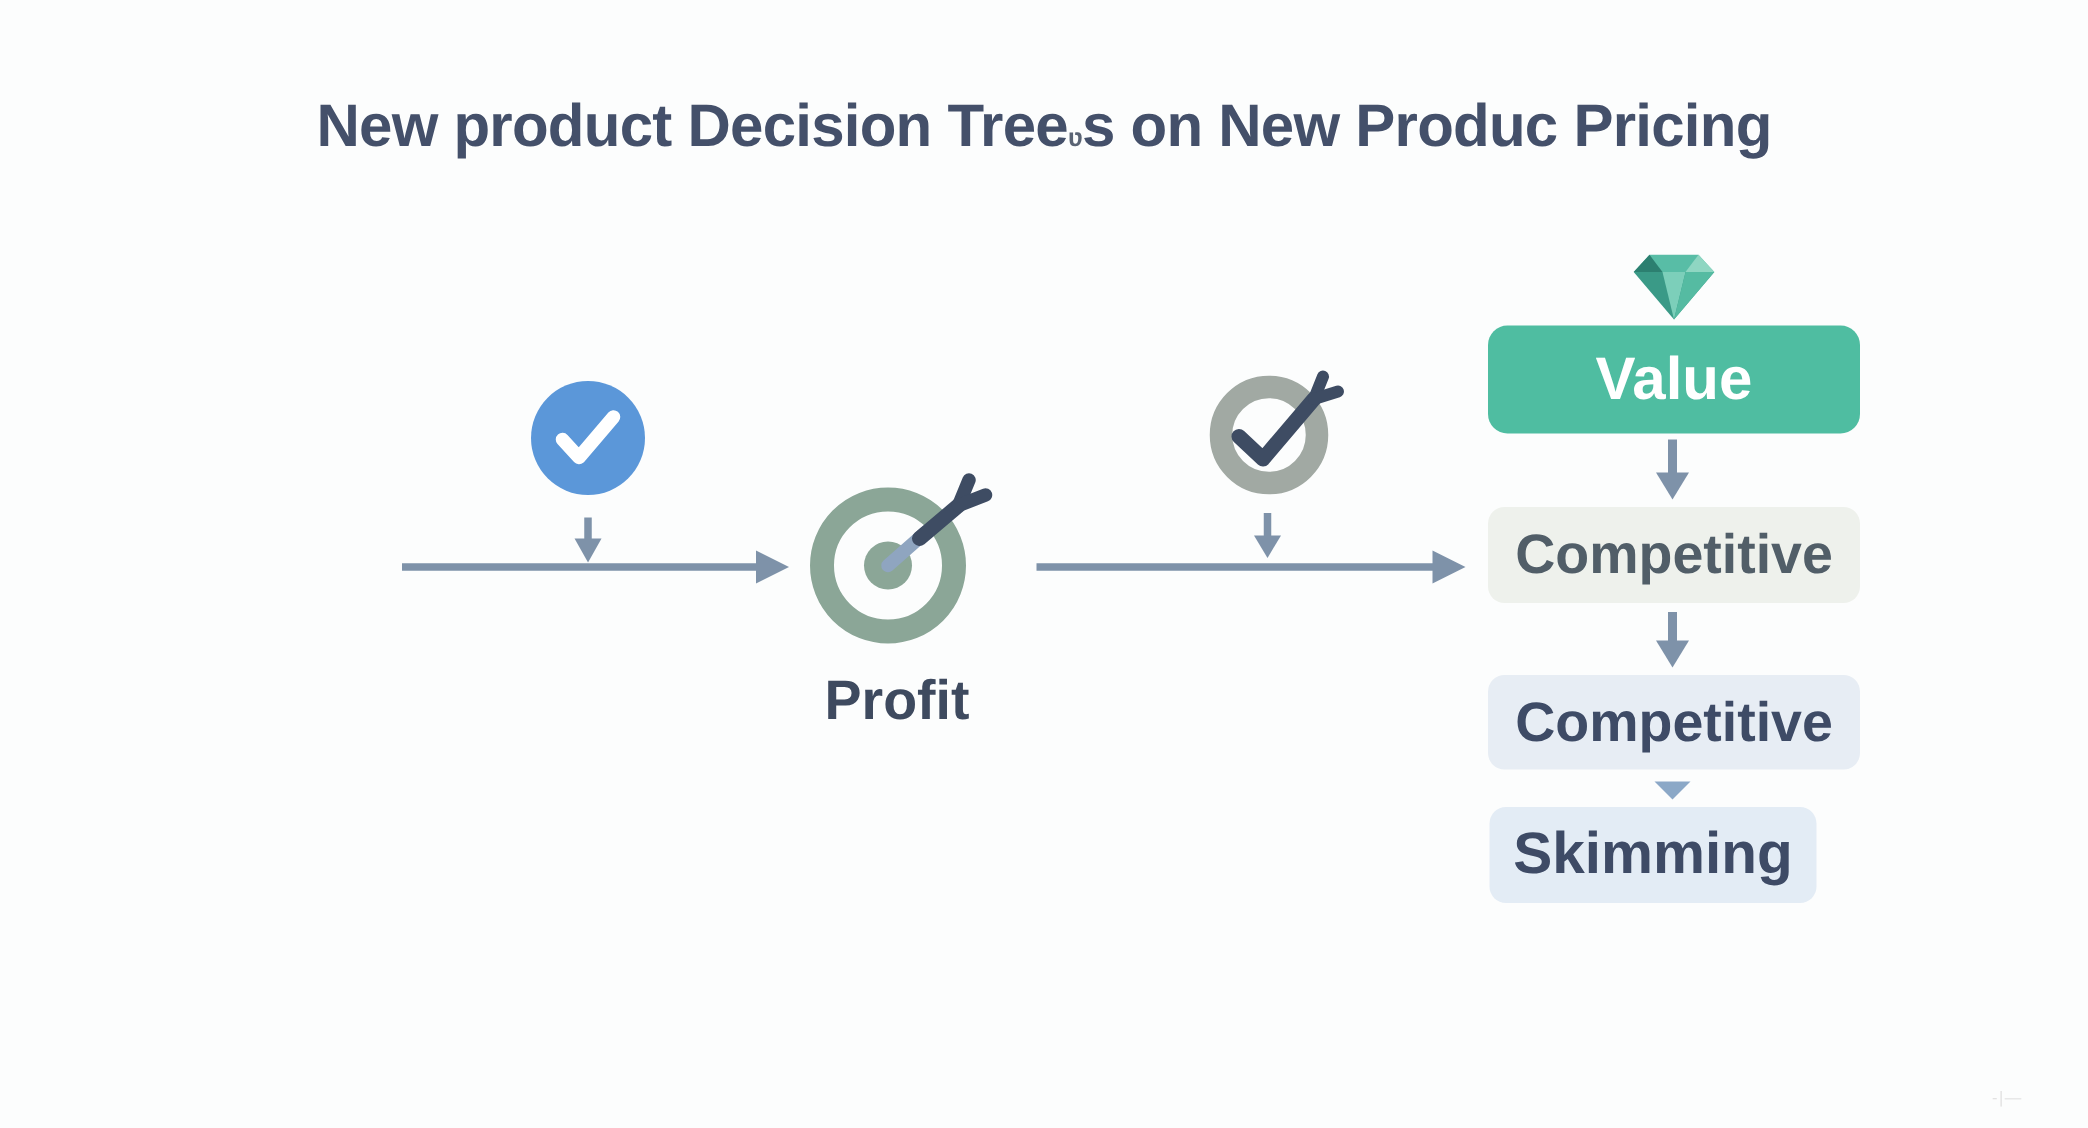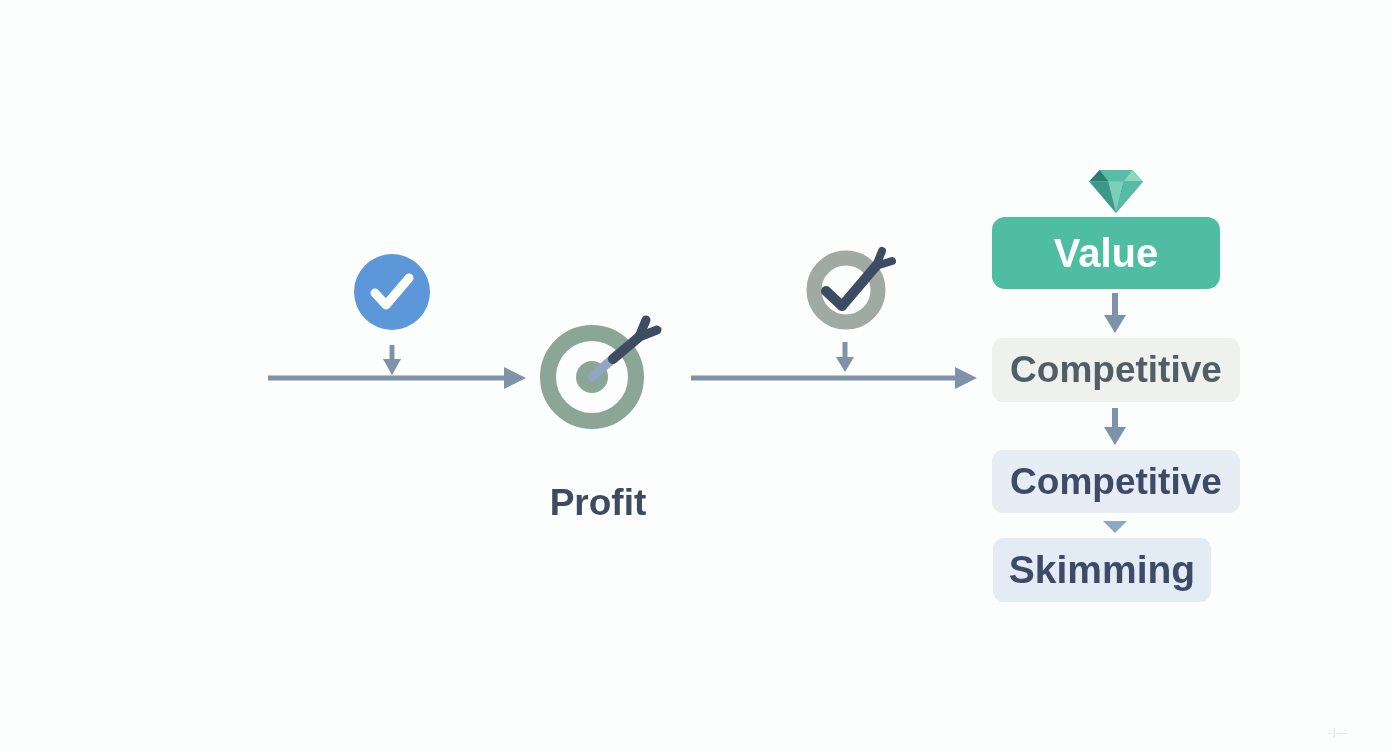--- a/index.html
+++ b/index.html
@@ -8,28 +8,28 @@
 
   
   .title{position:absolute;top:62px;left:0;width:100%;text-align:center;
          font-size:40px;font-weight:bold;color:#44506a;letter-spacing:-0.5px;}
   .title .cursor{font-size:17px;color:#5a6474;font-weight:bold;}
 
   
   .start-label{position:absolute;left:122px;top:356px;font-size:36px;font-weight:bold;
                color:#3e4959;letter-spacing:1px;}
   .profit-label{position:absolute;left:518px;top:446px;width:160px;text-align:center;
-                font-size:37px;font-weight:bold;color:#3e4a5f;margin-top:36px;}
+                font-size:37px;font-weight:bold;color:#3e4a5f;}
 
   
   .node{position:absolute;display:flex;align-items:center;justify-content:center;
         font-weight:bold;border-radius:11px;}
   .pnout-box{left:512px;top:221px;width:182px;height:71px;background:#a7c3e2;
              color:#ffffff;font-size:34px;border-radius:10px;}
-  .value-box{left:992px;top:217px;width:228px;height:72px;background:#4fbda1;
+  .value-box{left:992px;top:217px;width:248px;height:72px;background:#4fbda1;
              color:#ffffff;font-size:40px;border-radius:13px;}
   .comp1-box{left:992px;top:338px;width:248px;height:64px;background:#eef1ec;
              color:#515e68;font-size:37px;}
   .comp2-box{left:992px;top:450px;width:248px;height:63px;background:#e7edf4;
              color:#3e4b66;font-size:37px;}
   .skim-box{left:993px;top:538px;width:218px;height:64px;background:#e3ecf5;
             color:#3e4b66;font-size:39px;}
 
   
   .icon-abs{position:absolute;}
@@ -38,20 +38,23 @@
   #arrow-layer{position:absolute;left:0;top:0;pointer-events:none;}
 
   .watermark{position:absolute;left:1328px;top:726px;font-size:11px;color:#e2e2e2;
              letter-spacing:1px;}
 </style>
 </head>
 <body>
 
 <div id="canvas">
 
+  <div class="title">
+    <span>New product Decision Tree</span><span class="cursor">ʋ</span><span>s on New Produc Pricing</span>
+  </div>
 
   <svg id="arrow-layer" width="1392" height="752" viewBox="0 0 1392 752">
     <g stroke="#7e92a9" fill="#7e92a9">
       <line x1="268" y1="378" x2="506" y2="378" stroke-width="5"></line>
       <polygon points="504,367 526,378 504,389" stroke="none"></polygon>
     </g>
     <g stroke="#7e92a9" fill="#7e92a9">
       <line x1="392" y1="345" x2="392" y2="361" stroke-width="5"></line>
       <polygon points="383,359 401,359 392,375" stroke="none"></polygon>
     </g>

